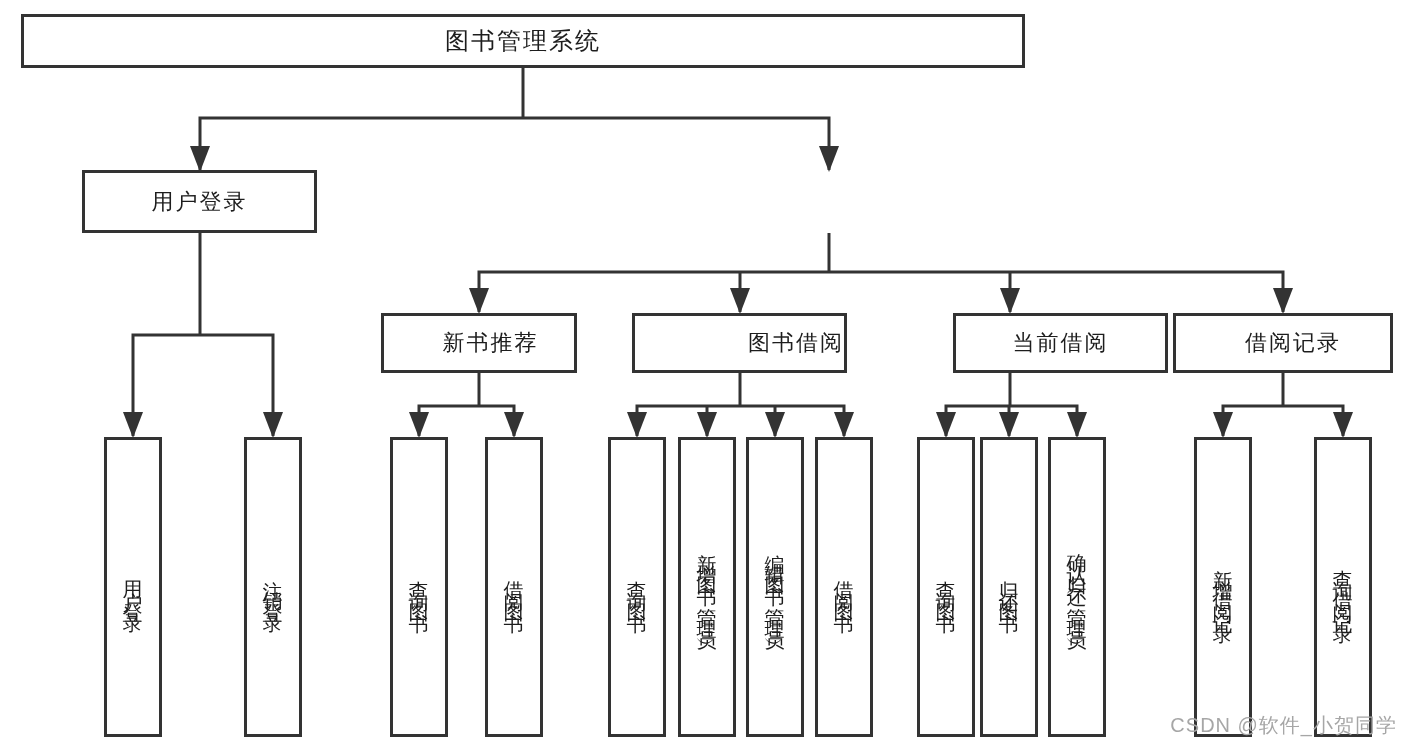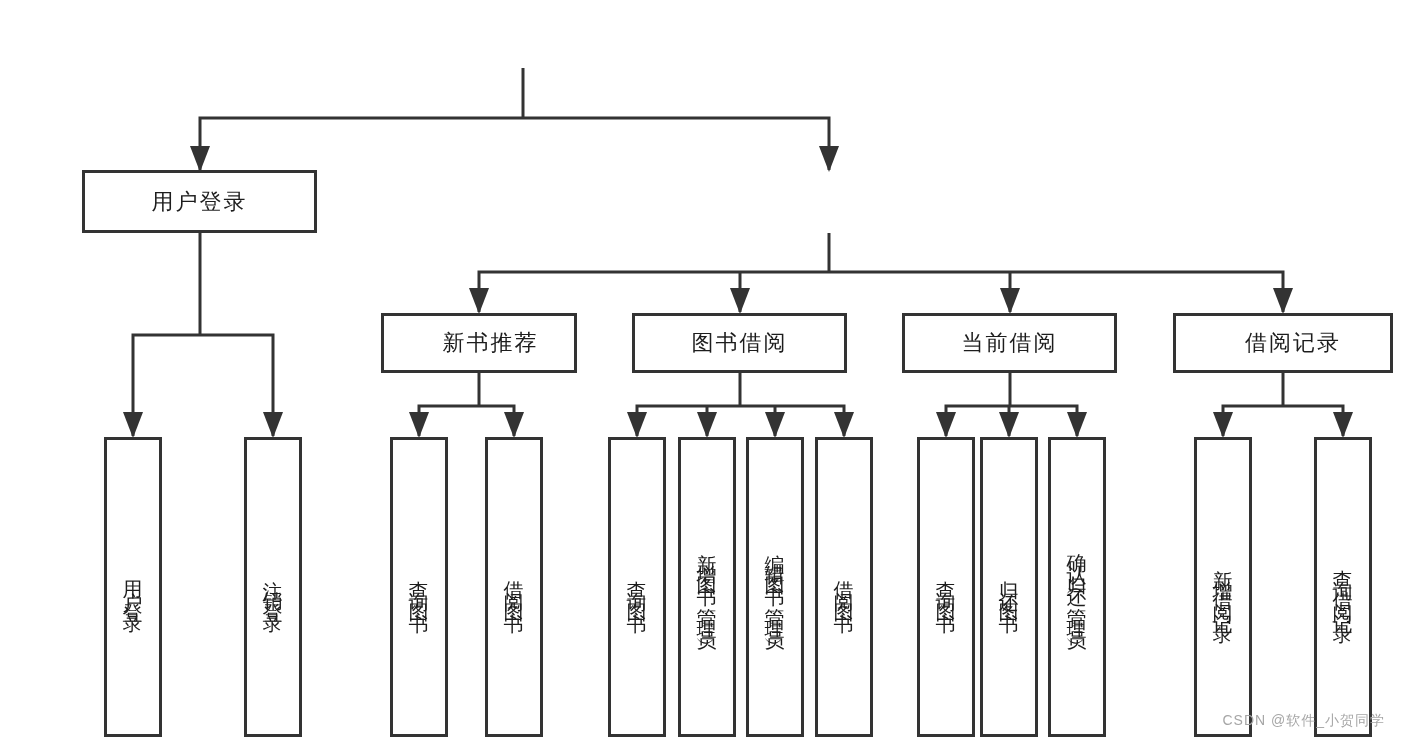--- a/index.html
+++ b/index.html
@@ -25,22 +25,22 @@
   .node--group{font-size:22px;letter-spacing:2px;}
   .node--leaf{font-size:20px;}
   .node--leaf .v{
     writing-mode:vertical-rl;
     text-orientation:mixed;
     letter-spacing:11px;
     line-height:1;
     white-space:nowrap;
   }
   .watermark{
-    position:absolute;top:712px;right:20px;
-    font-size:14px;color:var(--watermark);
+    position:absolute;top:712px;right:8px;
+    font-size:20px;color:var(--watermark);
     letter-spacing:1px;white-space:nowrap;
   }
 </style>
 </head>
 <body>
 
 <div class="stage">
 
   <svg class="connectors" width="1405" height="747" viewBox="0 0 1405 747" xmlns="http://www.w3.org/2000/svg">
     <defs>
@@ -85,32 +85,35 @@
     <use href="#arrow" x="707" y="438"></use>
     <use href="#arrow" x="775" y="438"></use>
     <use href="#arrow" x="844" y="438"></use>
     <use href="#arrow" x="946" y="438"></use>
     <use href="#arrow" x="1009" y="438"></use>
     <use href="#arrow" x="1077" y="438"></use>
     <use href="#arrow" x="1223" y="438"></use>
     <use href="#arrow" x="1343" y="438"></use>
   </svg>
 
+  <div class="node node--root" style="left:21px;top:14px;width:1004px;height:54px;">
+    <span>图书管理系统</span>
+  </div>
 
   <div class="node node--branch" style="left:82px;top:170px;width:235px;height:63px;">
     <span>用户登录</span>
   </div>
 
   <div class="node node--group" style="left:381px;top:313px;width:196px;height:60px;padding-left:23px;">
     <span>新书推荐</span>
   </div>
-  <div class="node node--group" style="left:632px;top:313px;width:215px;height:60px;">
+  <div class="node node--group" style="left:632px;top:313px;width:215px;height:60px;justify-content:flex-end;">
     <span>图书借阅</span>
   </div>
-  <div class="node node--group" style="left:902px;top:313px;width:215px;height:60px;">
+  <div class="node node--group" style="left:953px;top:313px;width:215px;height:60px;">
     <span>当前借阅</span>
   </div>
   <div class="node node--group" style="left:1173px;top:313px;width:220px;height:60px;padding-left:20px;">
     <span>借阅记录</span>
   </div>
 
   <div class="node node--leaf" style="left:104px;top:437px;width:58px;height:300px;">
     <span class="v">用户登录</span>
   </div>
   <div class="node node--leaf" style="left:244px;top:437px;width:58px;height:300px;">

